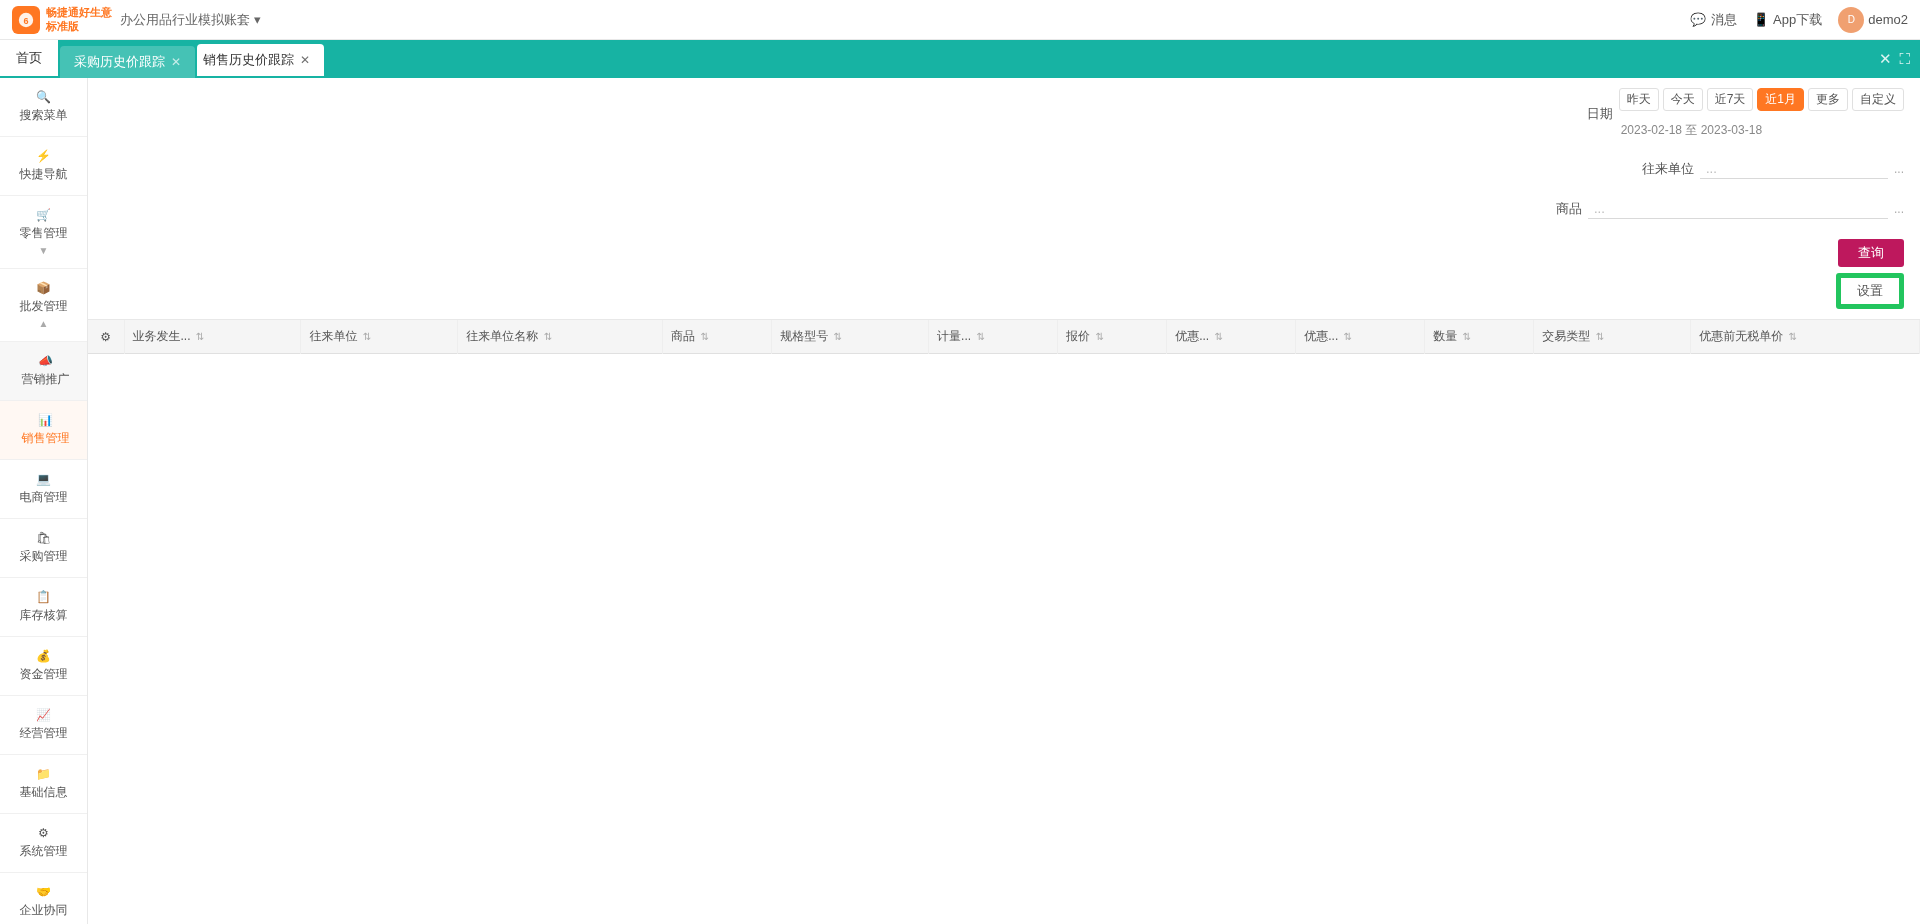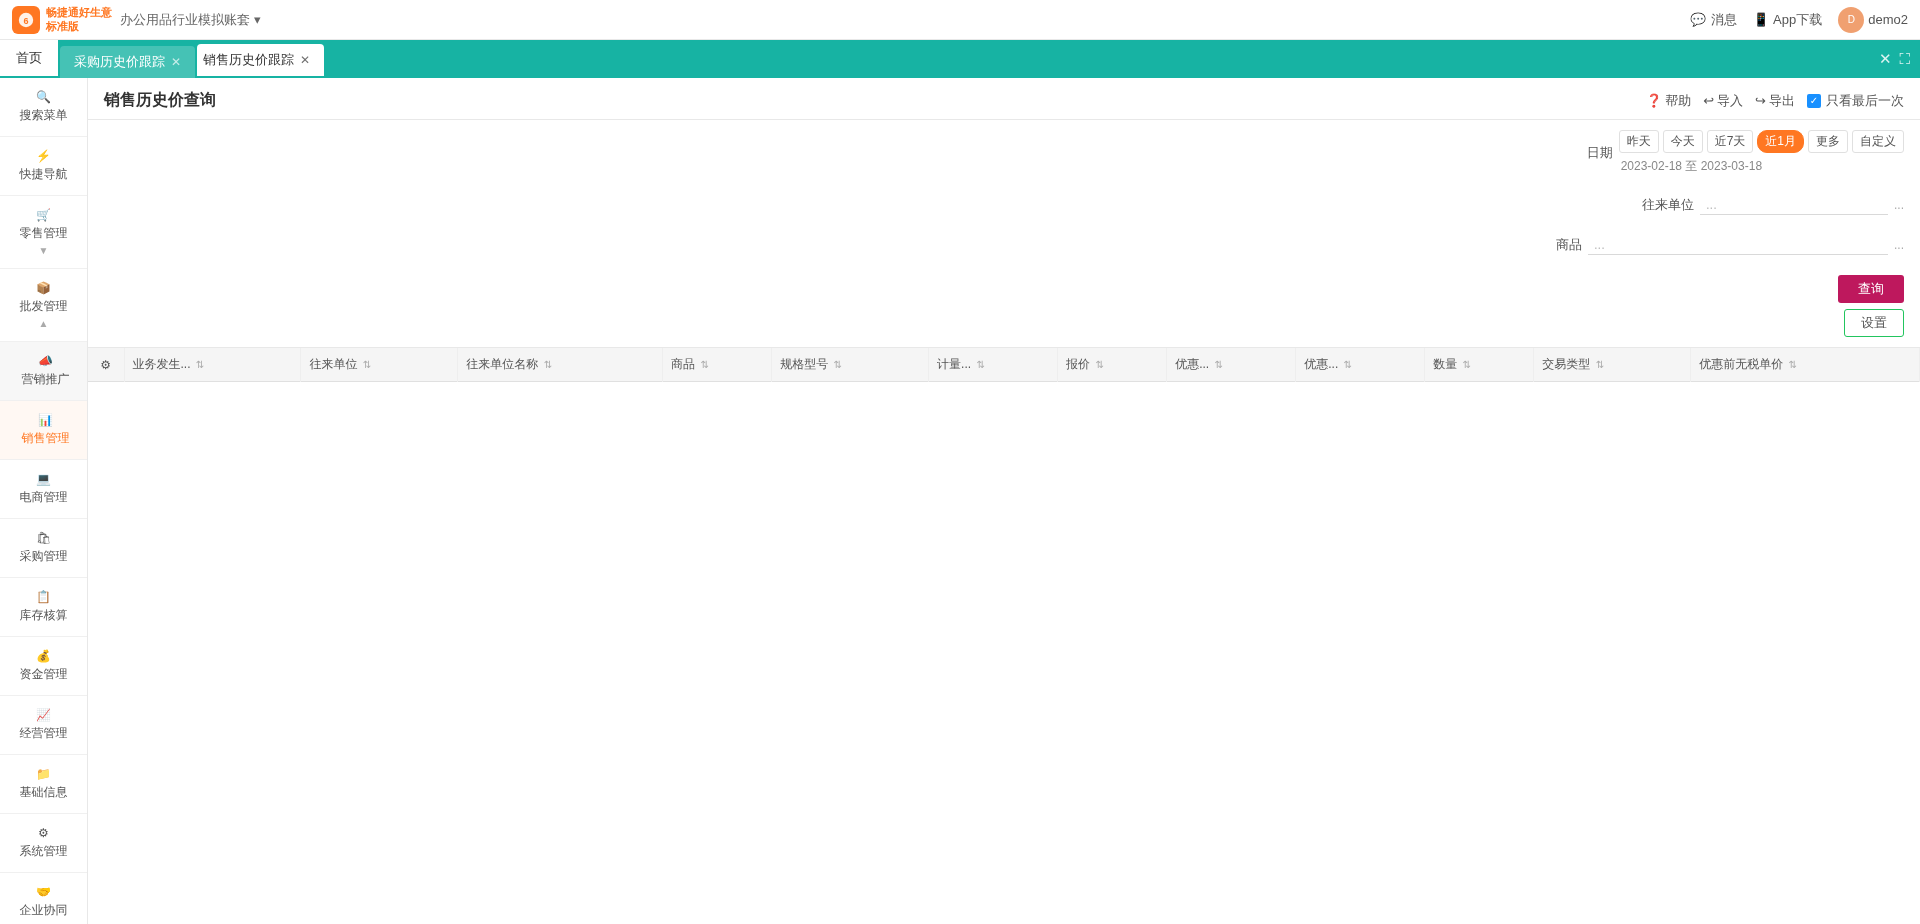--- a/index.html
+++ b/index.html
@@ -32,31 +32,31 @@
     .page-title { font-size: 16px; font-weight: bold; color: #333; }
     .page-actions { display: flex; align-items: center; gap: 12px; }
     .page-action { display: flex; align-items: center; gap: 3px; font-size: 13px; color: #555; cursor: pointer; }
     .checkbox-label { display: flex; align-items: center; gap: 5px; font-size: 13px; color: #555; }
     .checkbox-checked { width: 14px; height: 14px; background: #1890ff; border-radius: 2px; display: flex; align-items: center; justify-content: center; }
 
     
     .filter-bar { padding: 10px 16px; border-bottom: 1px solid #e8e8e8; display: flex; align-items: flex-end; gap: 20px; flex-wrap: wrap; flex-direction: column; }
     .filter-item { display: flex; align-items: center; gap: 6px; font-size: 13px; color: #555; }
     .filter-label { color: #555; font-size: 13px; white-space: nowrap; }
-    .date-range-row { display: flex; flex-direction: column; gap: 5px; }
+    .date-range-row { display: flex; flex-direction: column; gap: 11px; }
     .date-buttons { display: flex; align-items: center; gap: 4px; }
     .date-btn { padding: 2px 7px; border: 1px solid #e0e0e0; border-radius: 3px; cursor: pointer; font-size: 12px; color: #555; background: #fff; }
-    .date-btn.active { background: #ff7722; color: #fff; border-color: #ff7722; border-radius: 10px; }
+    .date-btn.active { background: #ff7722; color: #fff; border-color: #ff7722; border-radius: 4px; }
     .date-range-text { font-size: 12px; color: #888; margin-left: 2px; }
     .filter-input { border: none; border-bottom: 1px solid #d9d9d9; outline: none; min-width: 180px; padding: 2px 6px; font-size: 13px; color: #333; background: transparent; }
     .filter-input::placeholder { color: #bbb; }
     .filter-ellipsis { color: #aaa; font-size: 12px; cursor: pointer; }
     .filter-right { margin-left: auto; display: flex; flex-direction: column; gap: 6px; align-items: flex-end; }
     .btn-query { background: #be185d; color: white; border: none; padding: 5px 20px; border-radius: 3px; font-size: 13px; cursor: pointer; }
-    .btn-settings { background: #fff; color: #555; border: 1px solid #22c55e; padding: 4px 16px; border-radius: 3px; font-size: 13px; cursor: pointer; }
+    .btn-settings { background: #fff; color: #555; border: 5px solid #22c55e; padding: 4px 16px; border-radius: 3px; font-size: 13px; cursor: pointer; }
 
     
     .table-container { flex: 1; overflow: auto; }
     table { width: 100%; border-collapse: collapse; font-size: 12px; }
     thead tr { background: #f5f5f5; border-bottom: 1px solid #e0e0e0; }
     th { padding: 8px 8px; text-align: left; color: #555; font-weight: normal; white-space: nowrap; border-right: 1px solid #eee; font-size: 12px; }
     th .sort-icon { color: #aaa; font-size: 10px; margin-left: 2px; }
     th.settings-col { width: 36px; text-align: center; }
 
     
@@ -188,43 +188,20 @@
     </div>
     <div class="sidebar-item">
       <span>🤝</span>
       <span>企业协同</span>
     </div>
 
   </div>
 
   <div class="content-area">
 
-    <div class="page-header">
-      <h2 class="page-title">销售历史价查询</h2>
-      <div class="page-actions">
-        <div class="page-action">
-          <span>❓</span>
-          <span>帮助</span>
-        </div>
-        <div class="page-action">
-          <span>↩</span>
-          <span>导入</span>
-        </div>
-        <div class="page-action">
-          <span>↪</span>
-          <span>导出</span>
-        </div>
-        <div class="checkbox-label">
-          <div class="checkbox-checked">
-            <span style="color:white;font-size:10px;">✓</span>
-          </div>
-          <span>只看最后一次</span>
-        </div>
-      </div>
-    </div>
 
     <div class="filter-bar">
       <div class="filter-item">
         <span class="filter-label">日期</span>
         <div class="date-range-row">
           <div class="date-buttons">
             <button class="date-btn">昨天</button>
             <button class="date-btn">今天</button>
             <button class="date-btn">近7天</button>
             <button class="date-btn active">近1月</button>

